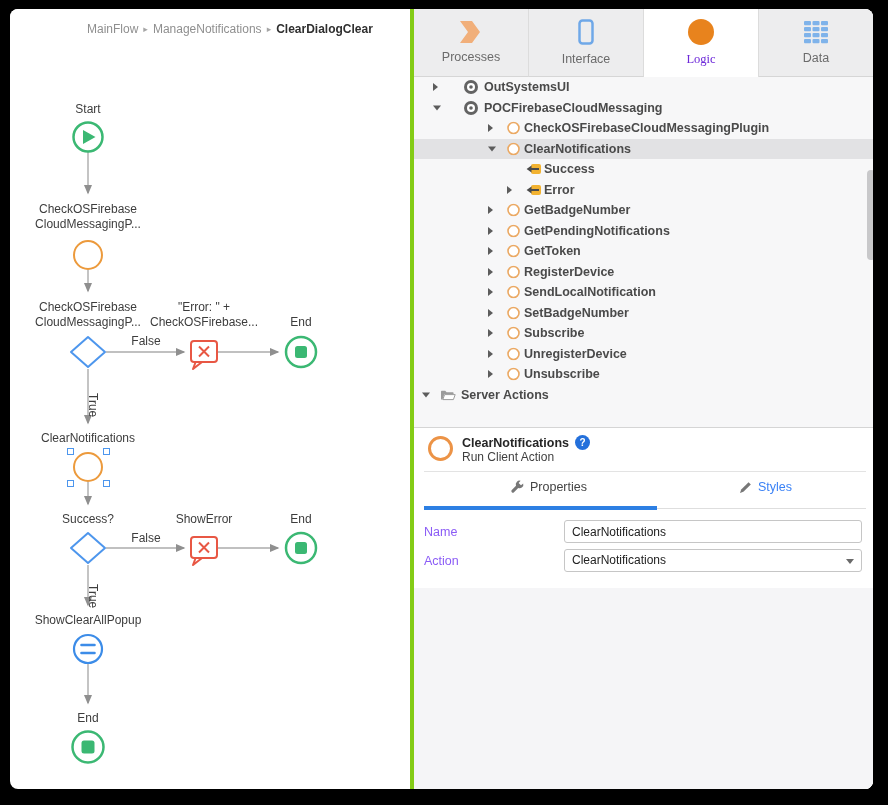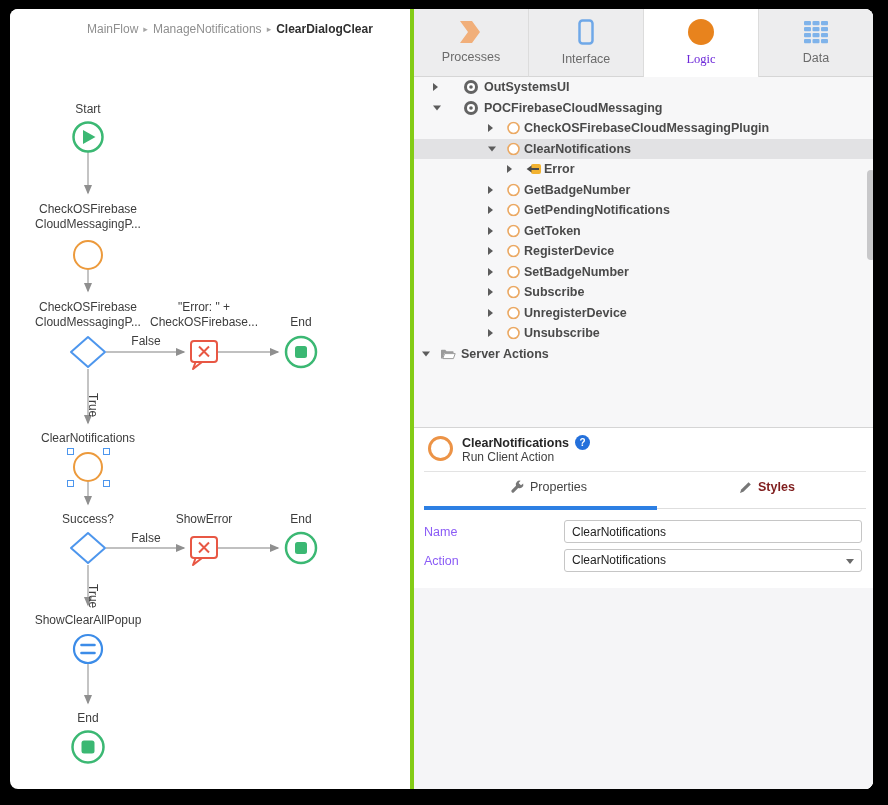--- a/index.html
+++ b/index.html
@@ -48,21 +48,21 @@
   #inspector{position:absolute;left:0;top:418px;width:100%;height:362px;background:#fff;border-top:1px solid #d5d5d5;}
   #insp-header{position:absolute;left:0;top:0;width:100%;height:43px;}
   #insp-node-icon{position:absolute;left:14px;top:8px;width:25px;height:25px;border:3px solid #ec9346;border-radius:50%;}
   #insp-title{position:absolute;left:48px;top:8px;font-size:12.5px;font-weight:bold;color:#262626;}
   #insp-help{position:absolute;top:-1px;margin-left:6px;display:inline-block;width:15px;height:15px;border-radius:50%;
     background:#2470db;color:#fff;font-size:10px;font-weight:bold;text-align:center;line-height:15px;position:relative;}
   #insp-subtitle{position:absolute;left:48px;top:22px;font-size:12px;color:#3f3f3f;}
   #insp-divider{position:absolute;left:10px;top:43px;width:442px;border-top:1px solid #e3e3e3;}
   .insp-tab{position:absolute;top:52px;font-size:12.5px;color:#444;display:flex;align-items:center;gap:6px;}
   #insp-tab-properties{left:96px;}
-  #insp-tab-styles{left:325px;color:#7f1d1d;font-weight:bold;}
+  #insp-tab-styles{left:325px;color:#3b82f6;}
   #insp-tabline-gray{position:absolute;left:10px;top:80px;width:442px;border-top:1px solid #dedede;}
   #insp-tabline-blue{position:absolute;left:10px;top:78px;width:233px;height:4px;background:#2d7fe3;}
   .field-label{position:absolute;left:10px;font-size:12.5px;color:#8b5cf6;}
   .field-box{position:absolute;left:150px;width:298px;height:23px;background:#fff;border:1px solid #c6c6c6;border-radius:3px;
     font-size:12px;color:#222;padding:0 7px;line-height:21px;}
   input.field-box{font-family:"Liberation Sans","DejaVu Sans",sans-serif;}
   #action-select .caret{position:absolute;right:7px;top:9px;width:0;height:0;
     border-left:4px solid transparent;border-right:4px solid transparent;border-top:5px solid #6a6a6a;}
   #insp-bottom{position:absolute;left:0;top:160px;width:100%;height:202px;background:#f5f5f7;}
 </style>
@@ -256,28 +256,39 @@
         <div class="tree-row lvl-3 selected">
         <span class="expander expanded"></span>
         <span class="ticon">
             <svg width="13" height="13">
               <circle cx="6.5" cy="6.5" r="5.5" fill="#fff" stroke="#eba963" stroke-width="1.6"></circle>
             </svg>
           </span>
         <span class="tlabel">ClearNotifications</span>
       </div>
         <div class="tree-row lvl-4">
-        <span class="expander collapsed"></span>
+
         <span class="ticon">
             <svg width="17" height="12">
               <rect x="6" y="1" width="10" height="10" rx="2" fill="#f2b230"></rect>
               <path d="M14,6 H5" stroke="#4a4a4a" stroke-width="1.8"></path>
               <path d="M6.5,2.6 L1.6,6 L6.5,9.4 Z" fill="#4a4a4a"></path>
             </svg>
           </span>
+        <span class="tlabel">Success</span>
+      </div>
+        <div class="tree-row lvl-4">
+        <span class="expander collapsed"></span>
+        <span class="ticon">
+            <svg width="17" height="12">
+              <rect x="6" y="1" width="10" height="10" rx="2" fill="#f2b230"></rect>
+              <path d="M14,6 H5" stroke="#4a4a4a" stroke-width="1.8"></path>
+              <path d="M6.5,2.6 L1.6,6 L6.5,9.4 Z" fill="#4a4a4a"></path>
+            </svg>
+          </span>
         <span class="tlabel">Error</span>
       </div>
         <div class="tree-row lvl-3">
         <span class="expander collapsed"></span>
         <span class="ticon">
             <svg width="13" height="13">
               <circle cx="6.5" cy="6.5" r="5.5" fill="#fff" stroke="#eba963" stroke-width="1.6"></circle>
             </svg>
           </span>
         <span class="tlabel">GetBadgeNumber</span>
@@ -301,20 +312,29 @@
         <span class="tlabel">GetToken</span>
       </div>
         <div class="tree-row lvl-3">
         <span class="expander collapsed"></span>
         <span class="ticon">
             <svg width="13" height="13">
               <circle cx="6.5" cy="6.5" r="5.5" fill="#fff" stroke="#eba963" stroke-width="1.6"></circle>
             </svg>
           </span>
         <span class="tlabel">RegisterDevice</span>
+      </div>
+        <div class="tree-row lvl-3">
+        <span class="expander collapsed"></span>
+        <span class="ticon">
+            <svg width="13" height="13">
+              <circle cx="6.5" cy="6.5" r="5.5" fill="#fff" stroke="#eba963" stroke-width="1.6"></circle>
+            </svg>
+          </span>
+        <span class="tlabel">SendLocalNotification</span>
       </div>
         <div class="tree-row lvl-3">
         <span class="expander collapsed"></span>
         <span class="ticon">
             <svg width="13" height="13">
               <circle cx="6.5" cy="6.5" r="5.5" fill="#fff" stroke="#eba963" stroke-width="1.6"></circle>
             </svg>
           </span>
         <span class="tlabel">SetBadgeNumber</span>
       </div>

